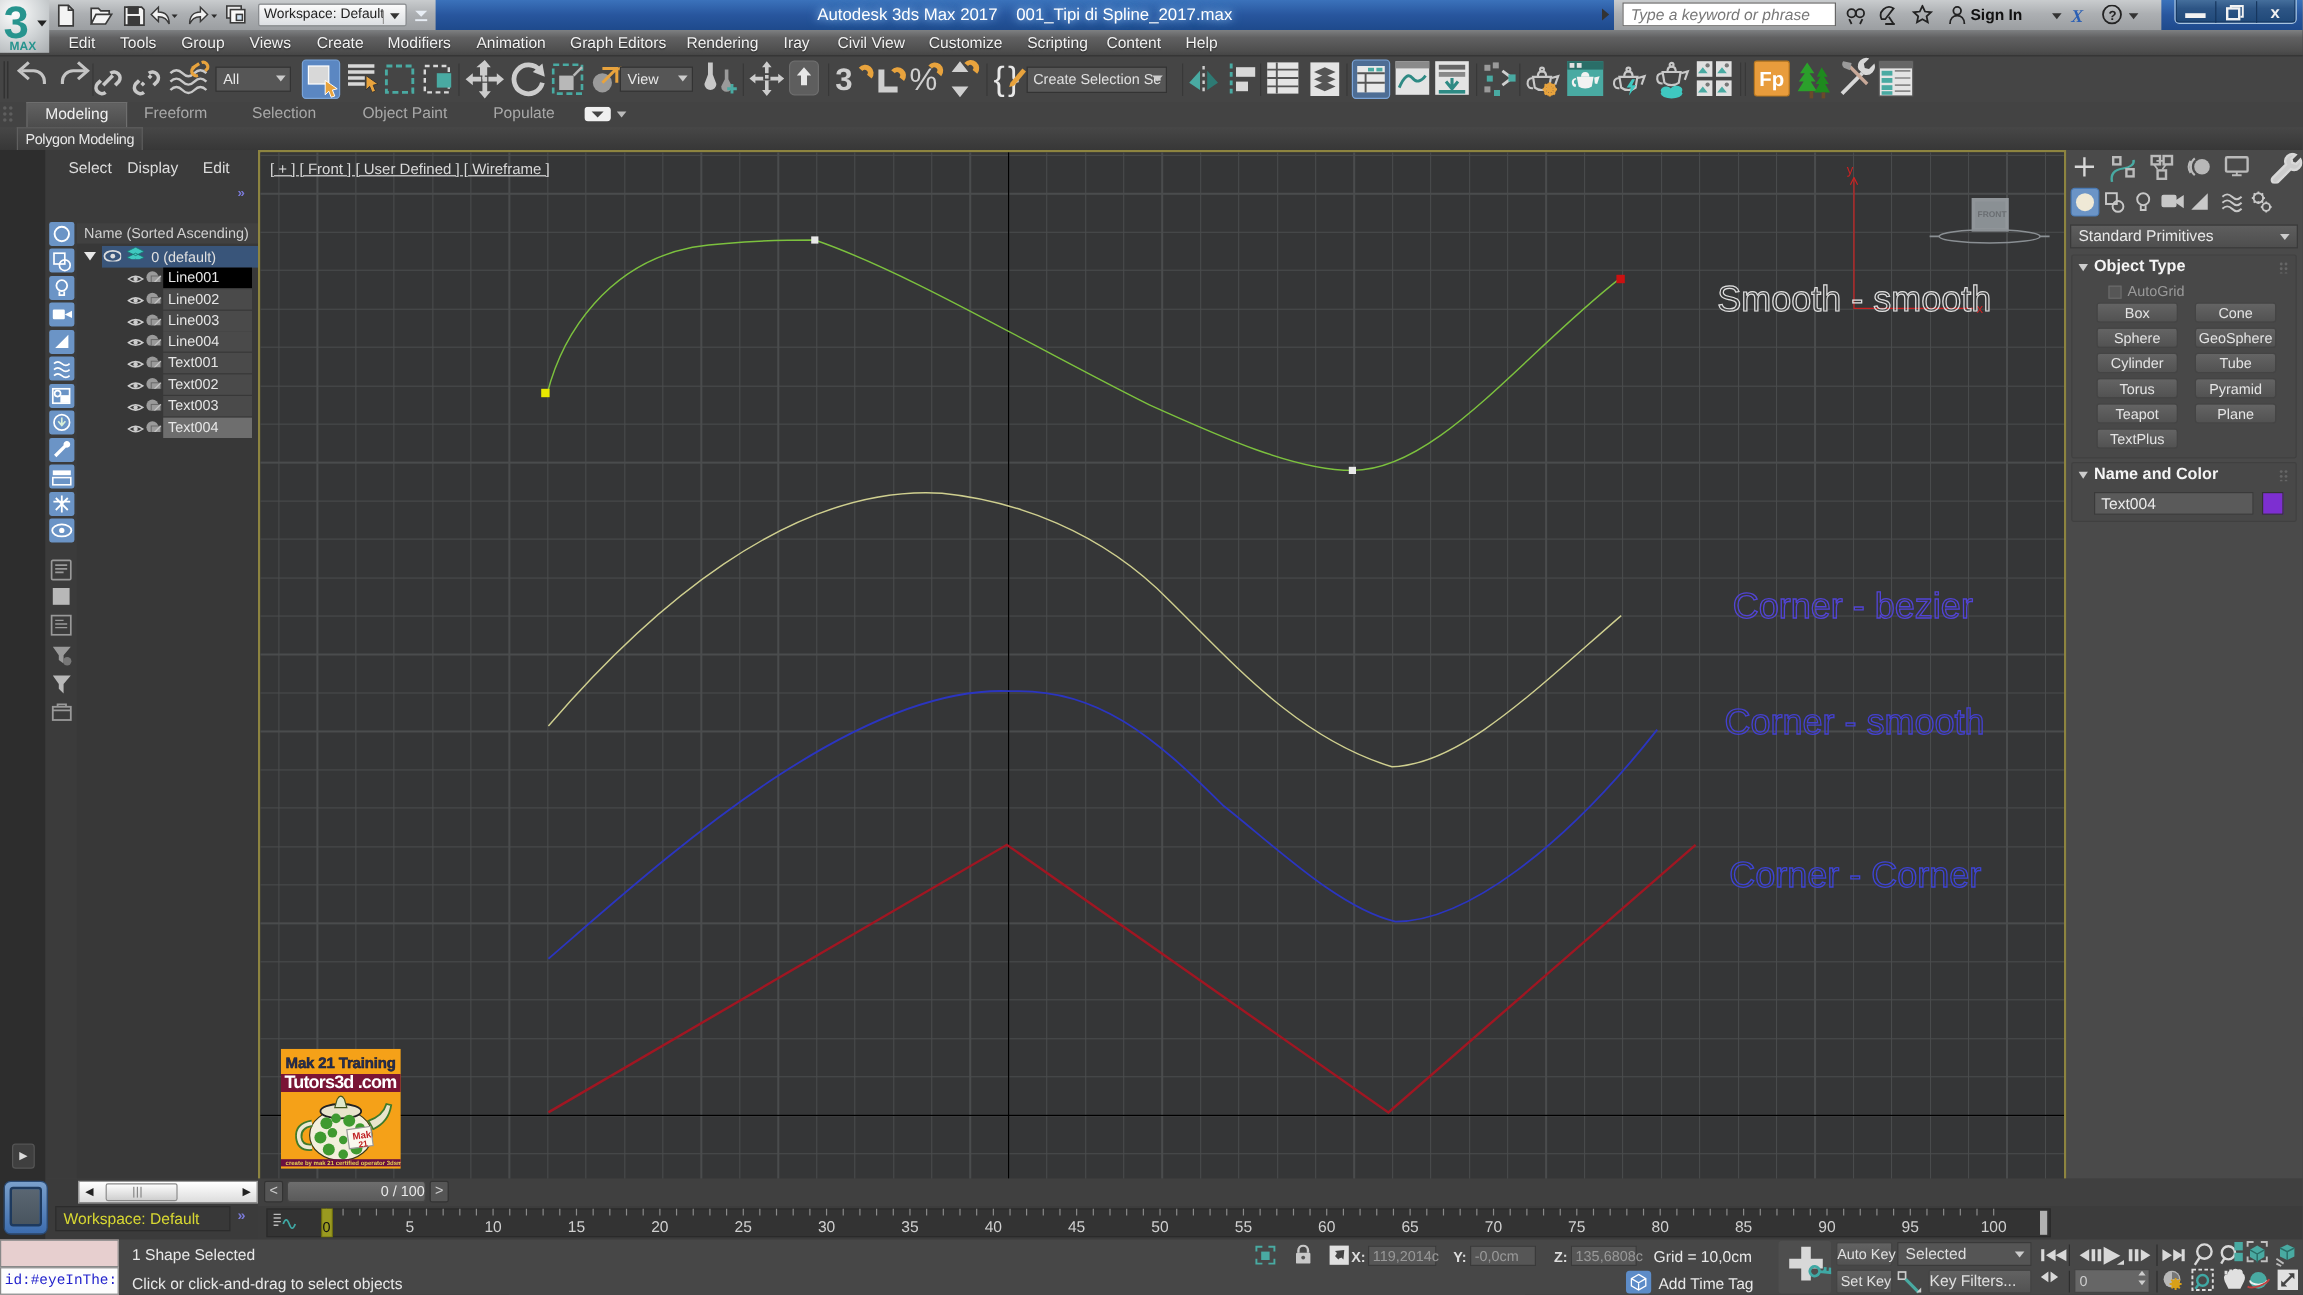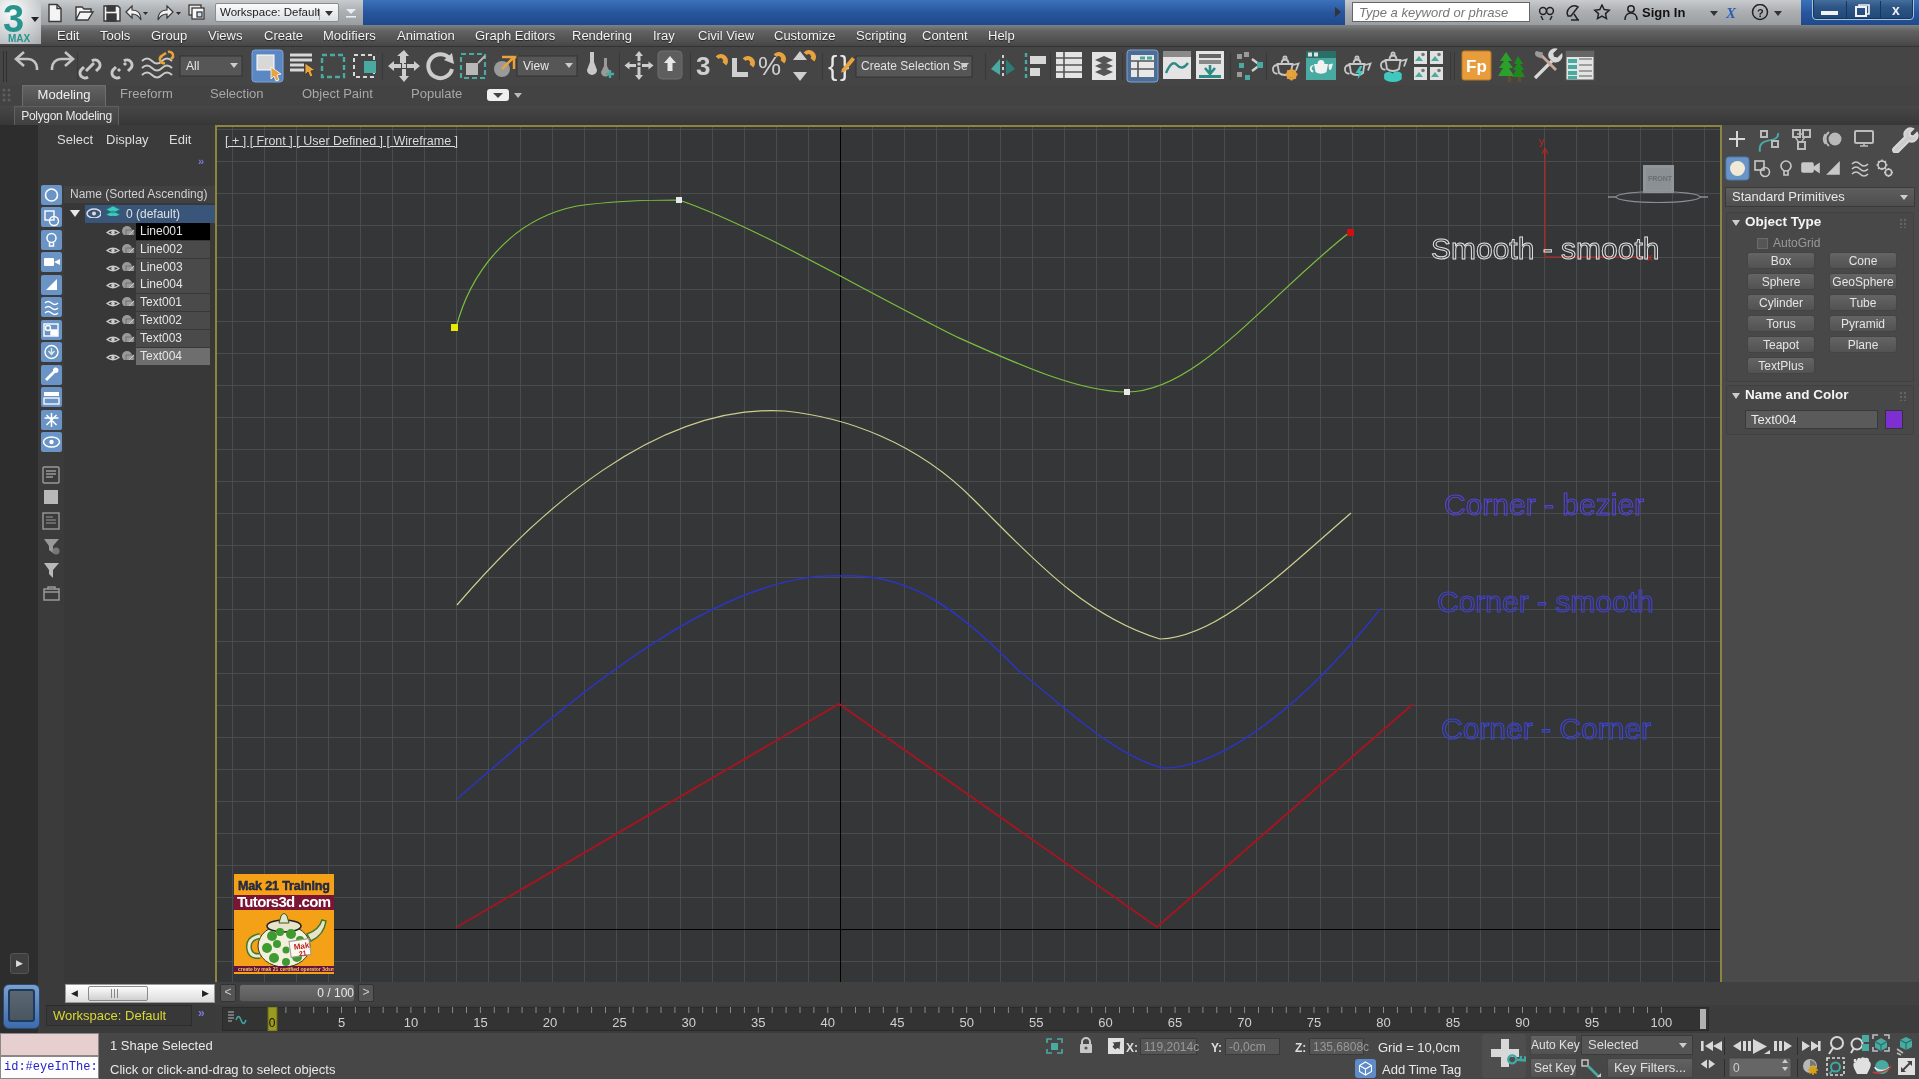--- a/index.html
+++ b/index.html
@@ -70,20 +70,21 @@
 #ruler { position:absolute; left:7px; top:2px; width:1487px; height:24px; background:#333; border:1px solid #2a2a2a; }
 #statusbar { left:0; top:1033px; width:1919px; height:46px; background:#474747; }
 .f12 { font-size:12px; }
 </style>
 </head>
 <body>
 <div id="root">
   <div class="abs" id="titlebar"></div>
   <div class="abs" id="tb-blue"></div>
   <div class="abs" id="tb-blue2"></div>
+  <div class="abs" id="title-text">Autodesk 3ds Max 2017&nbsp;&nbsp;&nbsp;&nbsp;001_Tipi di Spline_2017.max</div>
   <div class="abs" id="qat-logo"><svg width="41" height="44" viewBox="0 0 41 44">
     <text x="3" y="32" font-size="38" font-weight="bold" fill="#27948e" font-family="Liberation Sans">3</text>
     <text x="8" y="42" font-size="10" font-weight="bold" fill="#27948e" font-family="Liberation Sans">MAX</text>
     <path d="M31 17 l8 0 l-4 5 z" fill="#222"></path>
       </svg></div>
   <svg class="abs" style="left:46px;top:3px" width="310" height="20" viewBox="0 0 310 20">
 
     <g stroke="#3a3a3a" fill="#f4f4f4" stroke-width="1.4">
         <path d="M3 1.5 h8 l4 4 v13 h-12 z"></path>
         <path d="M11 1.5 v4 h4" fill="none"></path>
@@ -1065,21 +1066,21 @@
       </svg>
 
     <div class="abs" style="left:1530px;top:2px;width:47px;height:20px;background:linear-gradient(#626262,#525252);border:1px solid #444;border-radius:2px;color:#e0e0e0;font-size:12px;text-align:center;padding-top:2px;white-space:nowrap">Auto Key</div>
     <div class="abs" style="left:1530px;top:25px;width:47px;height:20px;background:linear-gradient(#626262,#525252);border:1px solid #444;border-radius:2px;color:#e0e0e0;font-size:12px;text-align:right;padding-top:2px;white-space:nowrap">Set Key</div>
     <div class="abs" style="left:1581px;top:2px;width:112px;height:20px;background:#555;border:1px solid #3a3a3a;color:#ddd;font-size:13px;padding:1px 0 0 6px">Selected<span style="position:absolute;right:5px;top:7px;width:0;height:0;border-left:4.5px solid transparent;border-right:4.5px solid transparent;border-top:5px solid #ccc"></span></div>
     <svg class="abs" style="left:1581px;top:26px" width="22" height="20">
         <rect x="1" y="1" width="6" height="6" fill="none" stroke="#ccc" stroke-width="1.4"></rect>
         <path d="M7 7 l11 11" stroke="#49aaa2" stroke-width="2.6"></path>
         <path d="M16 18 h4 v-4 z" fill="#ccc"></path>
       </svg>
-    <div class="abs" style="left:1607px;top:25px;width:86px;height:20px;background:linear-gradient(#626262,#525252);border:1px solid #444;border-radius:2px;color:#e0e0e0;font-size:13px;text-align:center;padding-top:1px">Key Filters...</div>
+    <div class="abs" style="left:1607px;top:25px;width:86px;height:20px;background:linear-gradient(#626262,#525252);border:1px solid #444;border-radius:2px;color:#e0e0e0;font-size:13px;text-align:left;padding-top:1px">Key Filters...</div>
 
     <svg class="abs" style="left:1698px;top:0" width="221" height="46" viewBox="0 0 221 46">
       <g fill="#d8d8d8">
         <g>
             <rect x="3" y="8" width="2.6" height="10" fill="#d8d8d8"></rect>
             <path d="M15 8 l-8 5 l8 5 z M24 8 l-9 5 l9 5 z" fill="#d8d8d8"></path>
           </g>
         <path d="M26.5 4 v18" stroke="#2e2e2e"></path>
         <g transform="translate(33,0)">
             <path d="M10 8 l-8 5 l8 5 z"></path>

